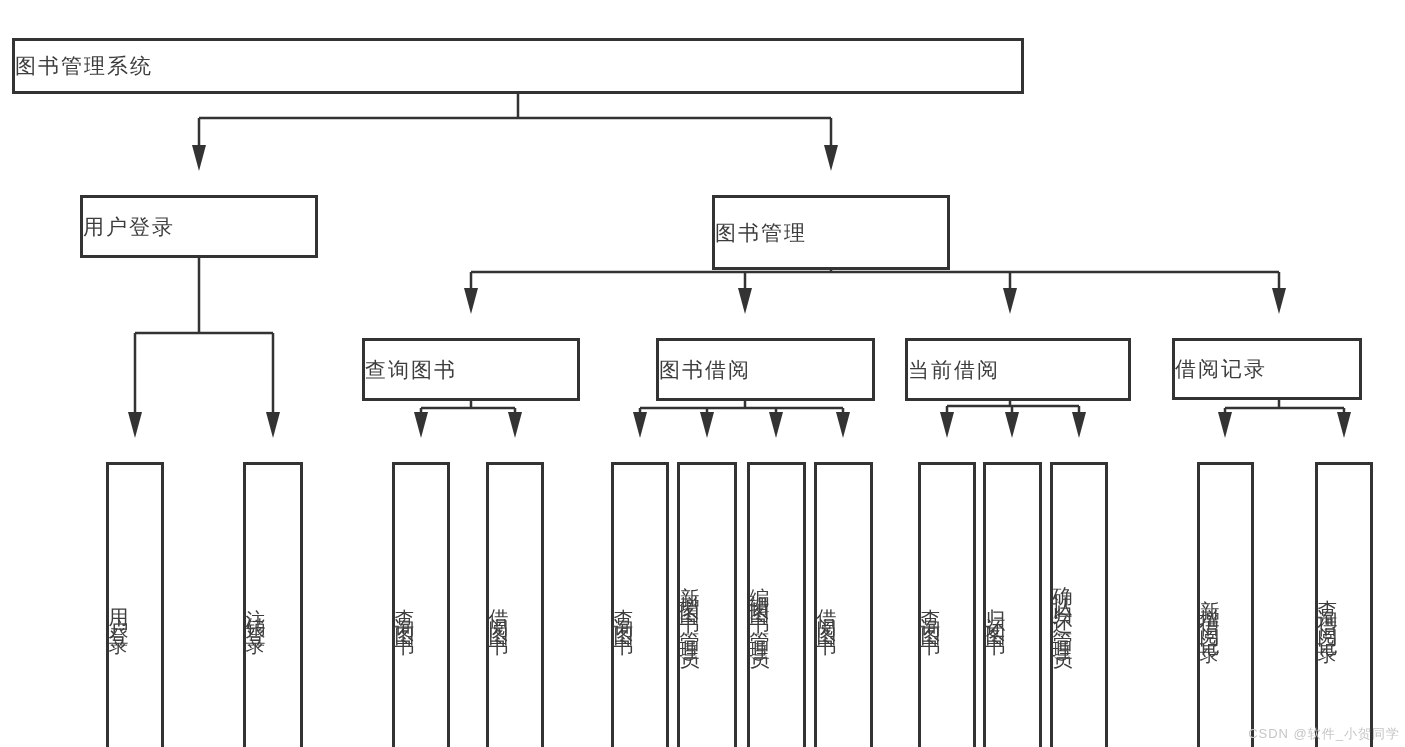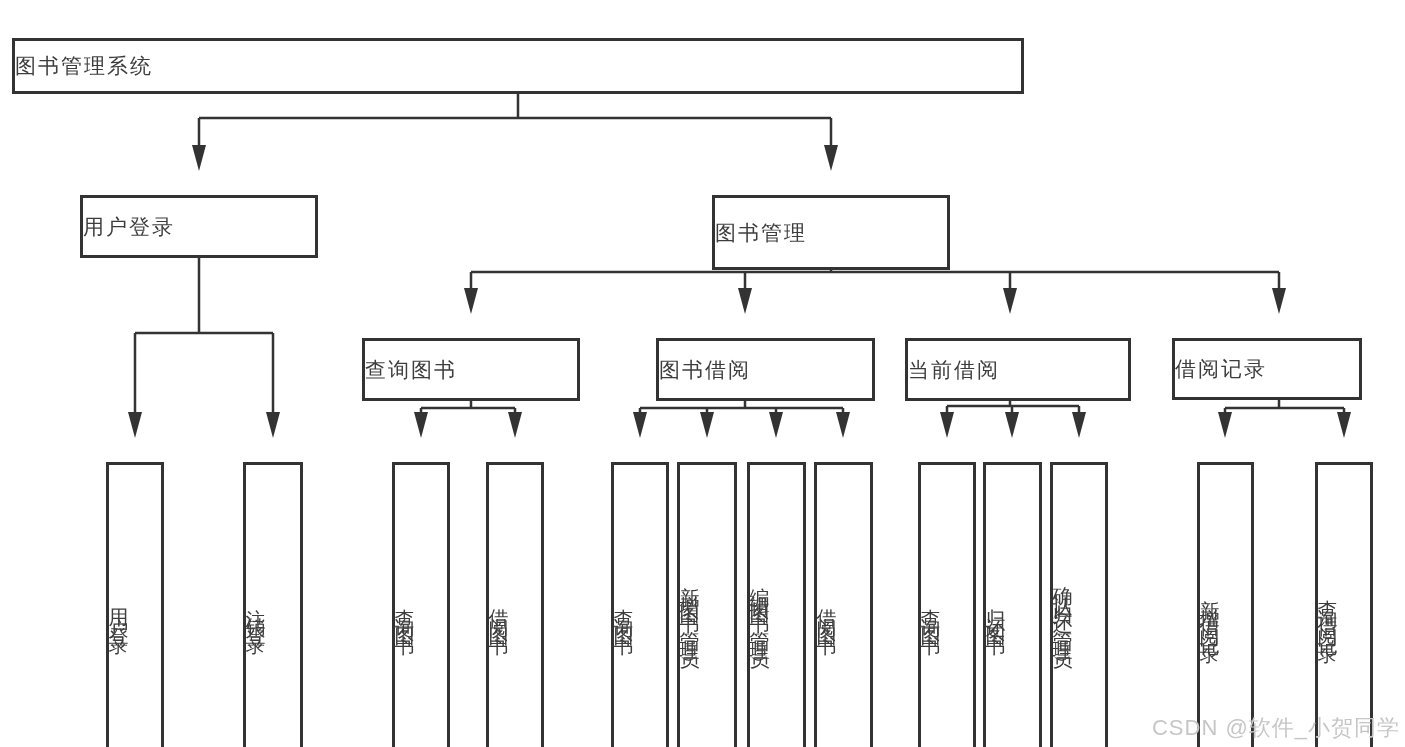--- a/index.html
+++ b/index.html
@@ -29,21 +29,21 @@
     text-orientation: mixed;
     font-size: 20px;
     letter-spacing: 9px;
     line-height: 1;
     white-space: nowrap;
   }
   .watermark {
     position: absolute;
     right: 5px;
     bottom: 4px;
-    font-size: 22px;
+    font-size: 13px;
     letter-spacing: 1px;
     color: #c6c6c6;
     z-index: 5;
     white-space: nowrap;
   }
 </style>
 </head>
 <body>
 
 <div class="stage">

